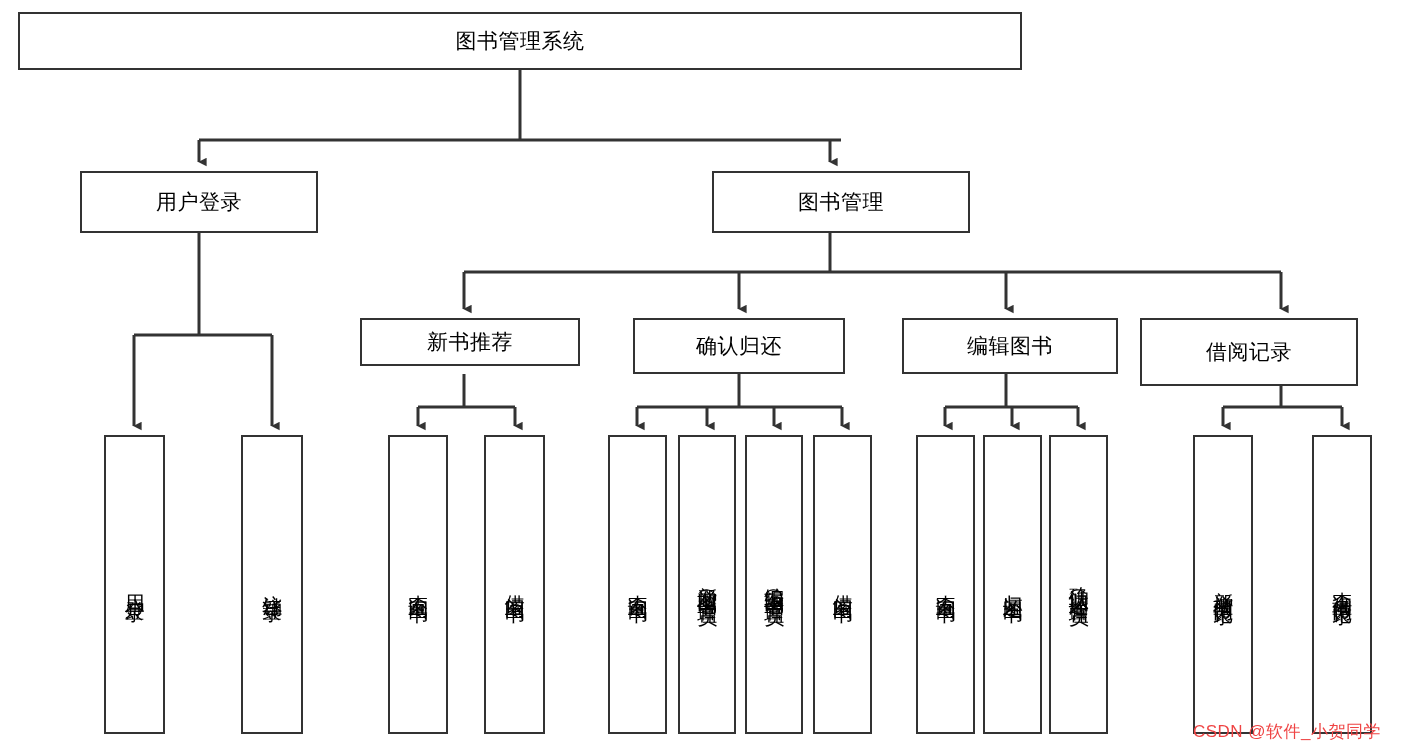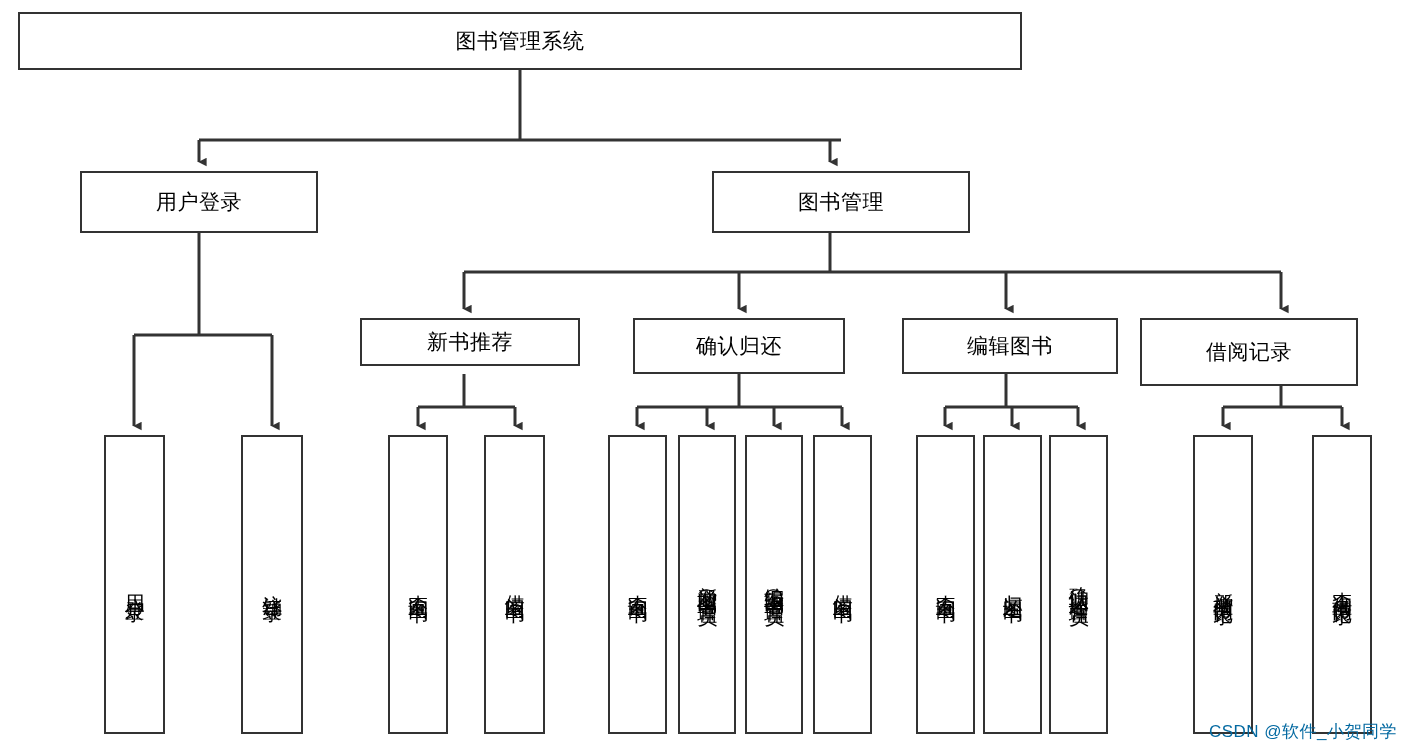--- a/index.html
+++ b/index.html
@@ -45,23 +45,23 @@
   
   .node.vertical .node-label {
     writing-mode: vertical-rl;
     text-orientation: upright;
     letter-spacing: 3px;
     white-space: nowrap;
     font-size: 20px;
   }
   .watermark {
     position: absolute;
-    right: 8px;
+    right: 24px;
     bottom: 4px;
-    color: #0369a1;
+    color: #ef4444;
     font-size: 17px;
     letter-spacing: 0.5px;
     z-index: 3;
     white-space: nowrap;
   }
 </style>
 </head>
 <body>
 
 <div id="diagram-root">

